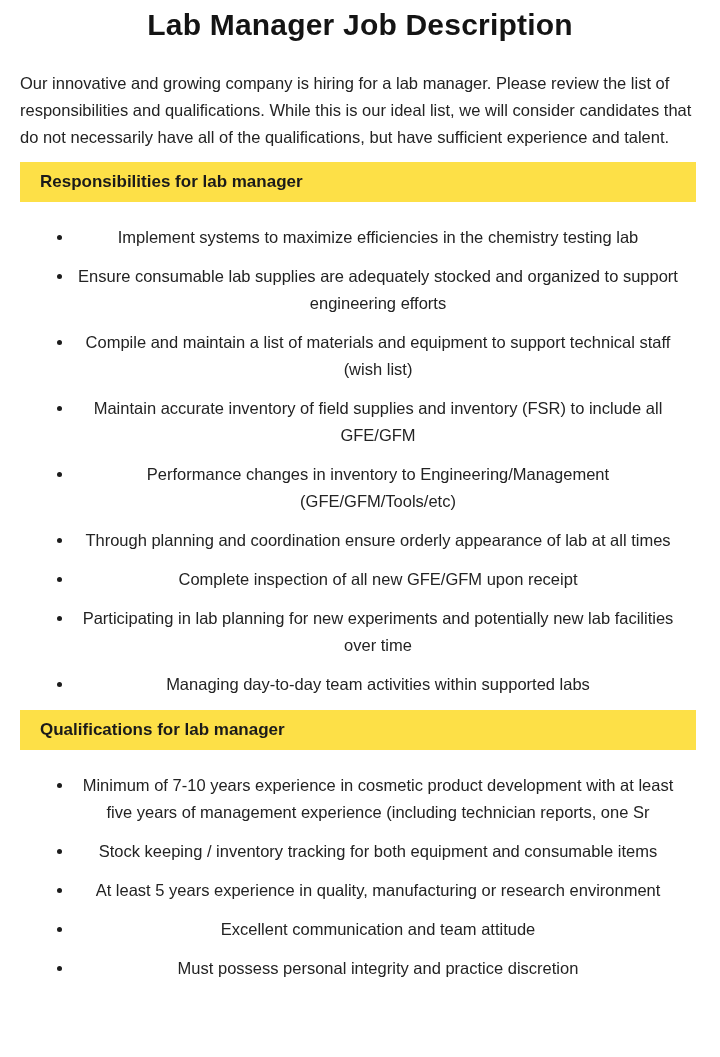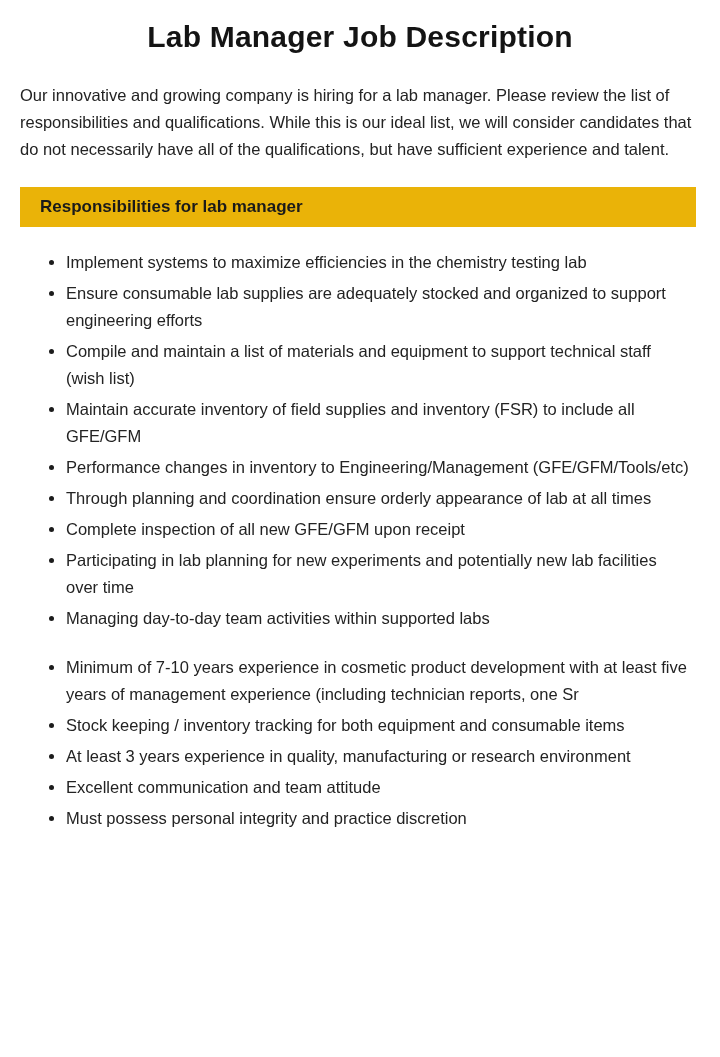--- a/index.html
+++ b/index.html
@@ -12,63 +12,64 @@
     height: 1057px;
     font-family: "Liberation Sans", "DejaVu Sans", sans-serif;
     color: #1c1c1c;
     overflow: hidden;
     -webkit-font-smoothing: antialiased;
   }
   .page {
     width: 720px;
     height: 881px;
     box-sizing: border-box;
-    padding-top: 16px;
+    padding-top: 4px;
   }
   .doc-title {
     margin: 0;
     padding: 0 20px;
     text-align: center;
     font-size: 30px;
     font-weight: bold;
     letter-spacing: 0.2px;
     color: #141414;
     line-height: 42px;
   }
   .intro {
     margin: 24px 26px 0 20px;
     font-size: 16.5px;
     line-height: 27px;
     color: #232323;
   }
   .section-header {
-    margin: 24px 24px 0 20px;
+    margin: 11px 24px 0 20px;
     height: 40px;
-    background: #eab308;
+    background: #fde047;
     display: flex;
     align-items: center;
     padding-left: 20px;
     box-sizing: border-box;
   }
   .section-header span {
     font-size: 17px;
     font-weight: bold;
     color: #1a1a1a;
   }
   ul.bullets {
     margin: 22px 26px 0 0;
     padding: 0 0 0 62px;
     list-style: none;
   }
   ul.bullets li {
     position: relative;
     font-size: 16.5px;
     line-height: 27px;
     color: #232323;
-    margin: 4px;
+    margin: 12px;
+    text-align: center;
   }
   ul.bullets li::before {
     content: "";
     position: absolute;
     left: -17px;
     top: 11px;
     width: 5px;
     height: 5px;
     border-radius: 50%;
     background: #1c1c1c;
@@ -92,22 +93,25 @@
     <li>Ensure consumable lab supplies are adequately stocked and organized to support engineering efforts</li>
     <li>Compile and maintain a list of materials and equipment to support technical staff (wish list)</li>
     <li>Maintain accurate inventory of field supplies and inventory (FSR) to include all GFE/GFM</li>
     <li>Performance changes in inventory to Engineering/Management (GFE/GFM/Tools/etc)</li>
     <li>Through planning and coordination ensure orderly appearance of lab at all times</li>
     <li>Complete inspection of all new GFE/GFM upon receipt</li>
     <li>Participating in lab planning for new experiments and potentially new lab facilities over time</li>
     <li>Managing day-to-day team activities within supported labs</li>
   </ul>
 
+  <div class="section-header">
+    <span>Qualifications for lab manager</span>
+  </div>
 
   <ul class="bullets">
     <li>Minimum of 7-10 years experience in cosmetic product development with at least five years of management experience (including technician reports, one Sr</li>
     <li>Stock keeping / inventory tracking for both equipment and consumable items</li>
-    <li>At least 3 years experience in quality, manufacturing or research environment</li>
+    <li>At least 5 years experience in quality, manufacturing or research environment</li>
     <li>Excellent communication and team attitude</li>
     <li>Must possess personal integrity and practice discretion</li>
   </ul>
 
 </div>
 
 </body></html>

